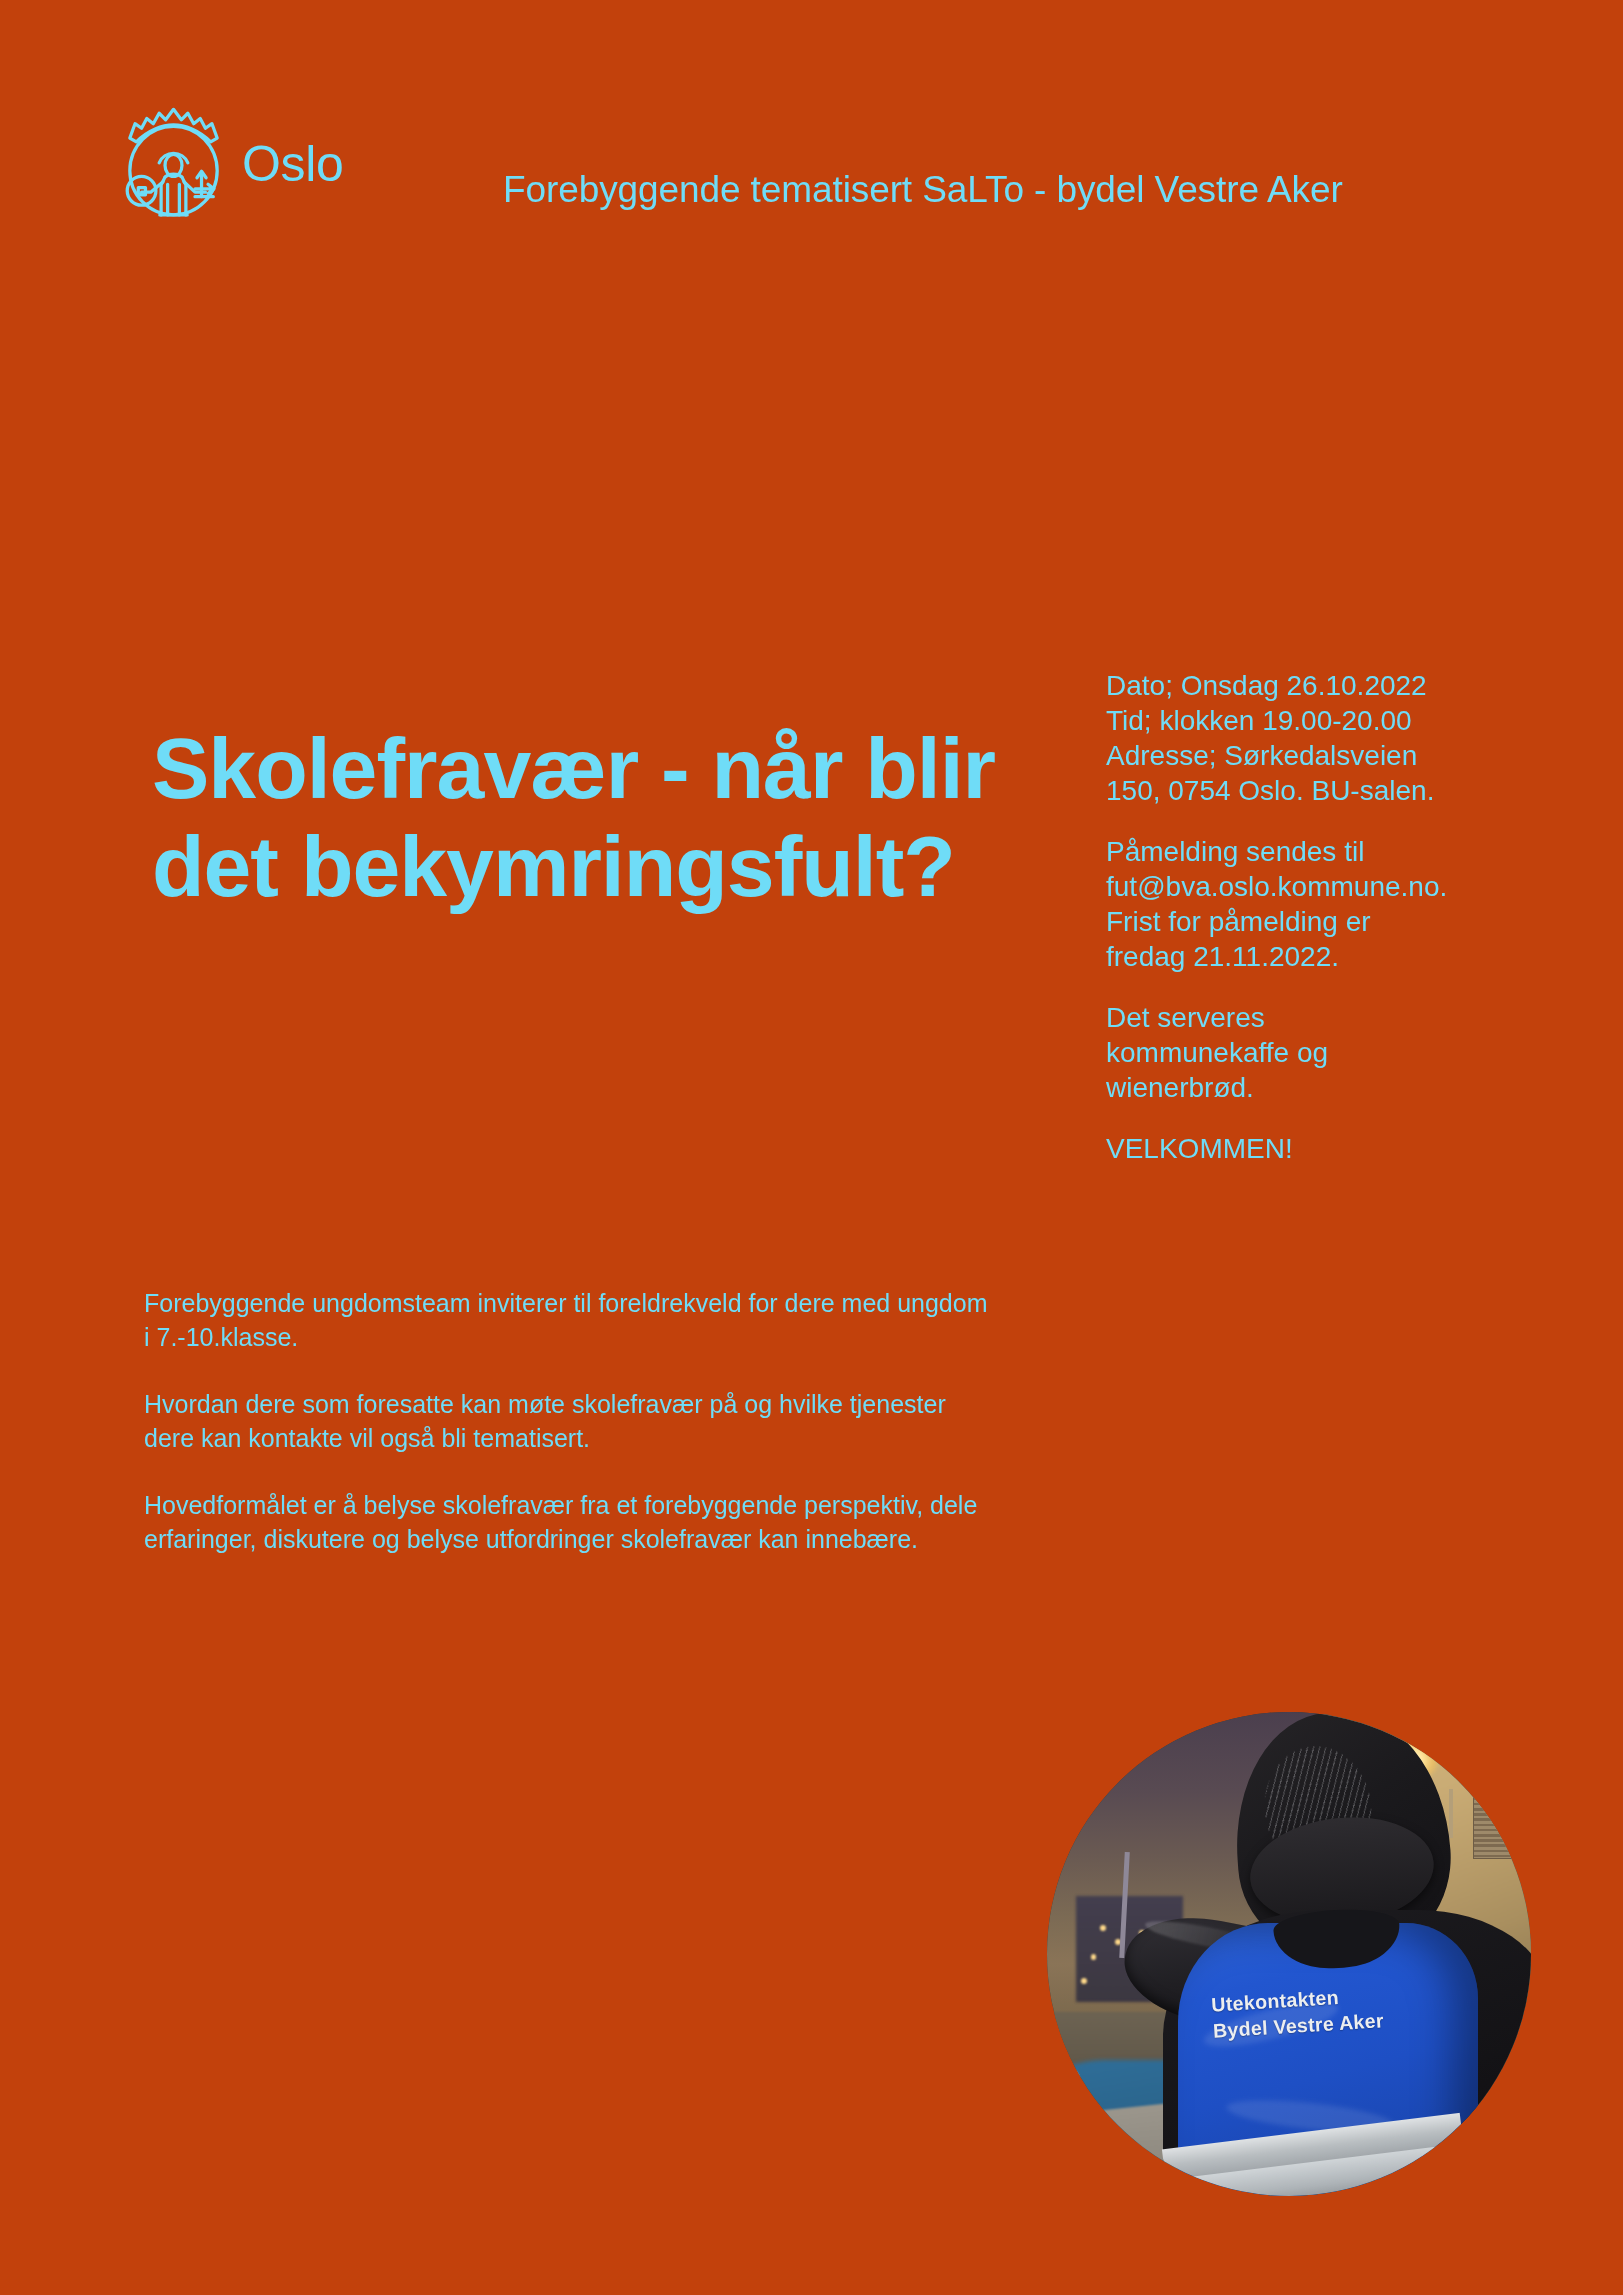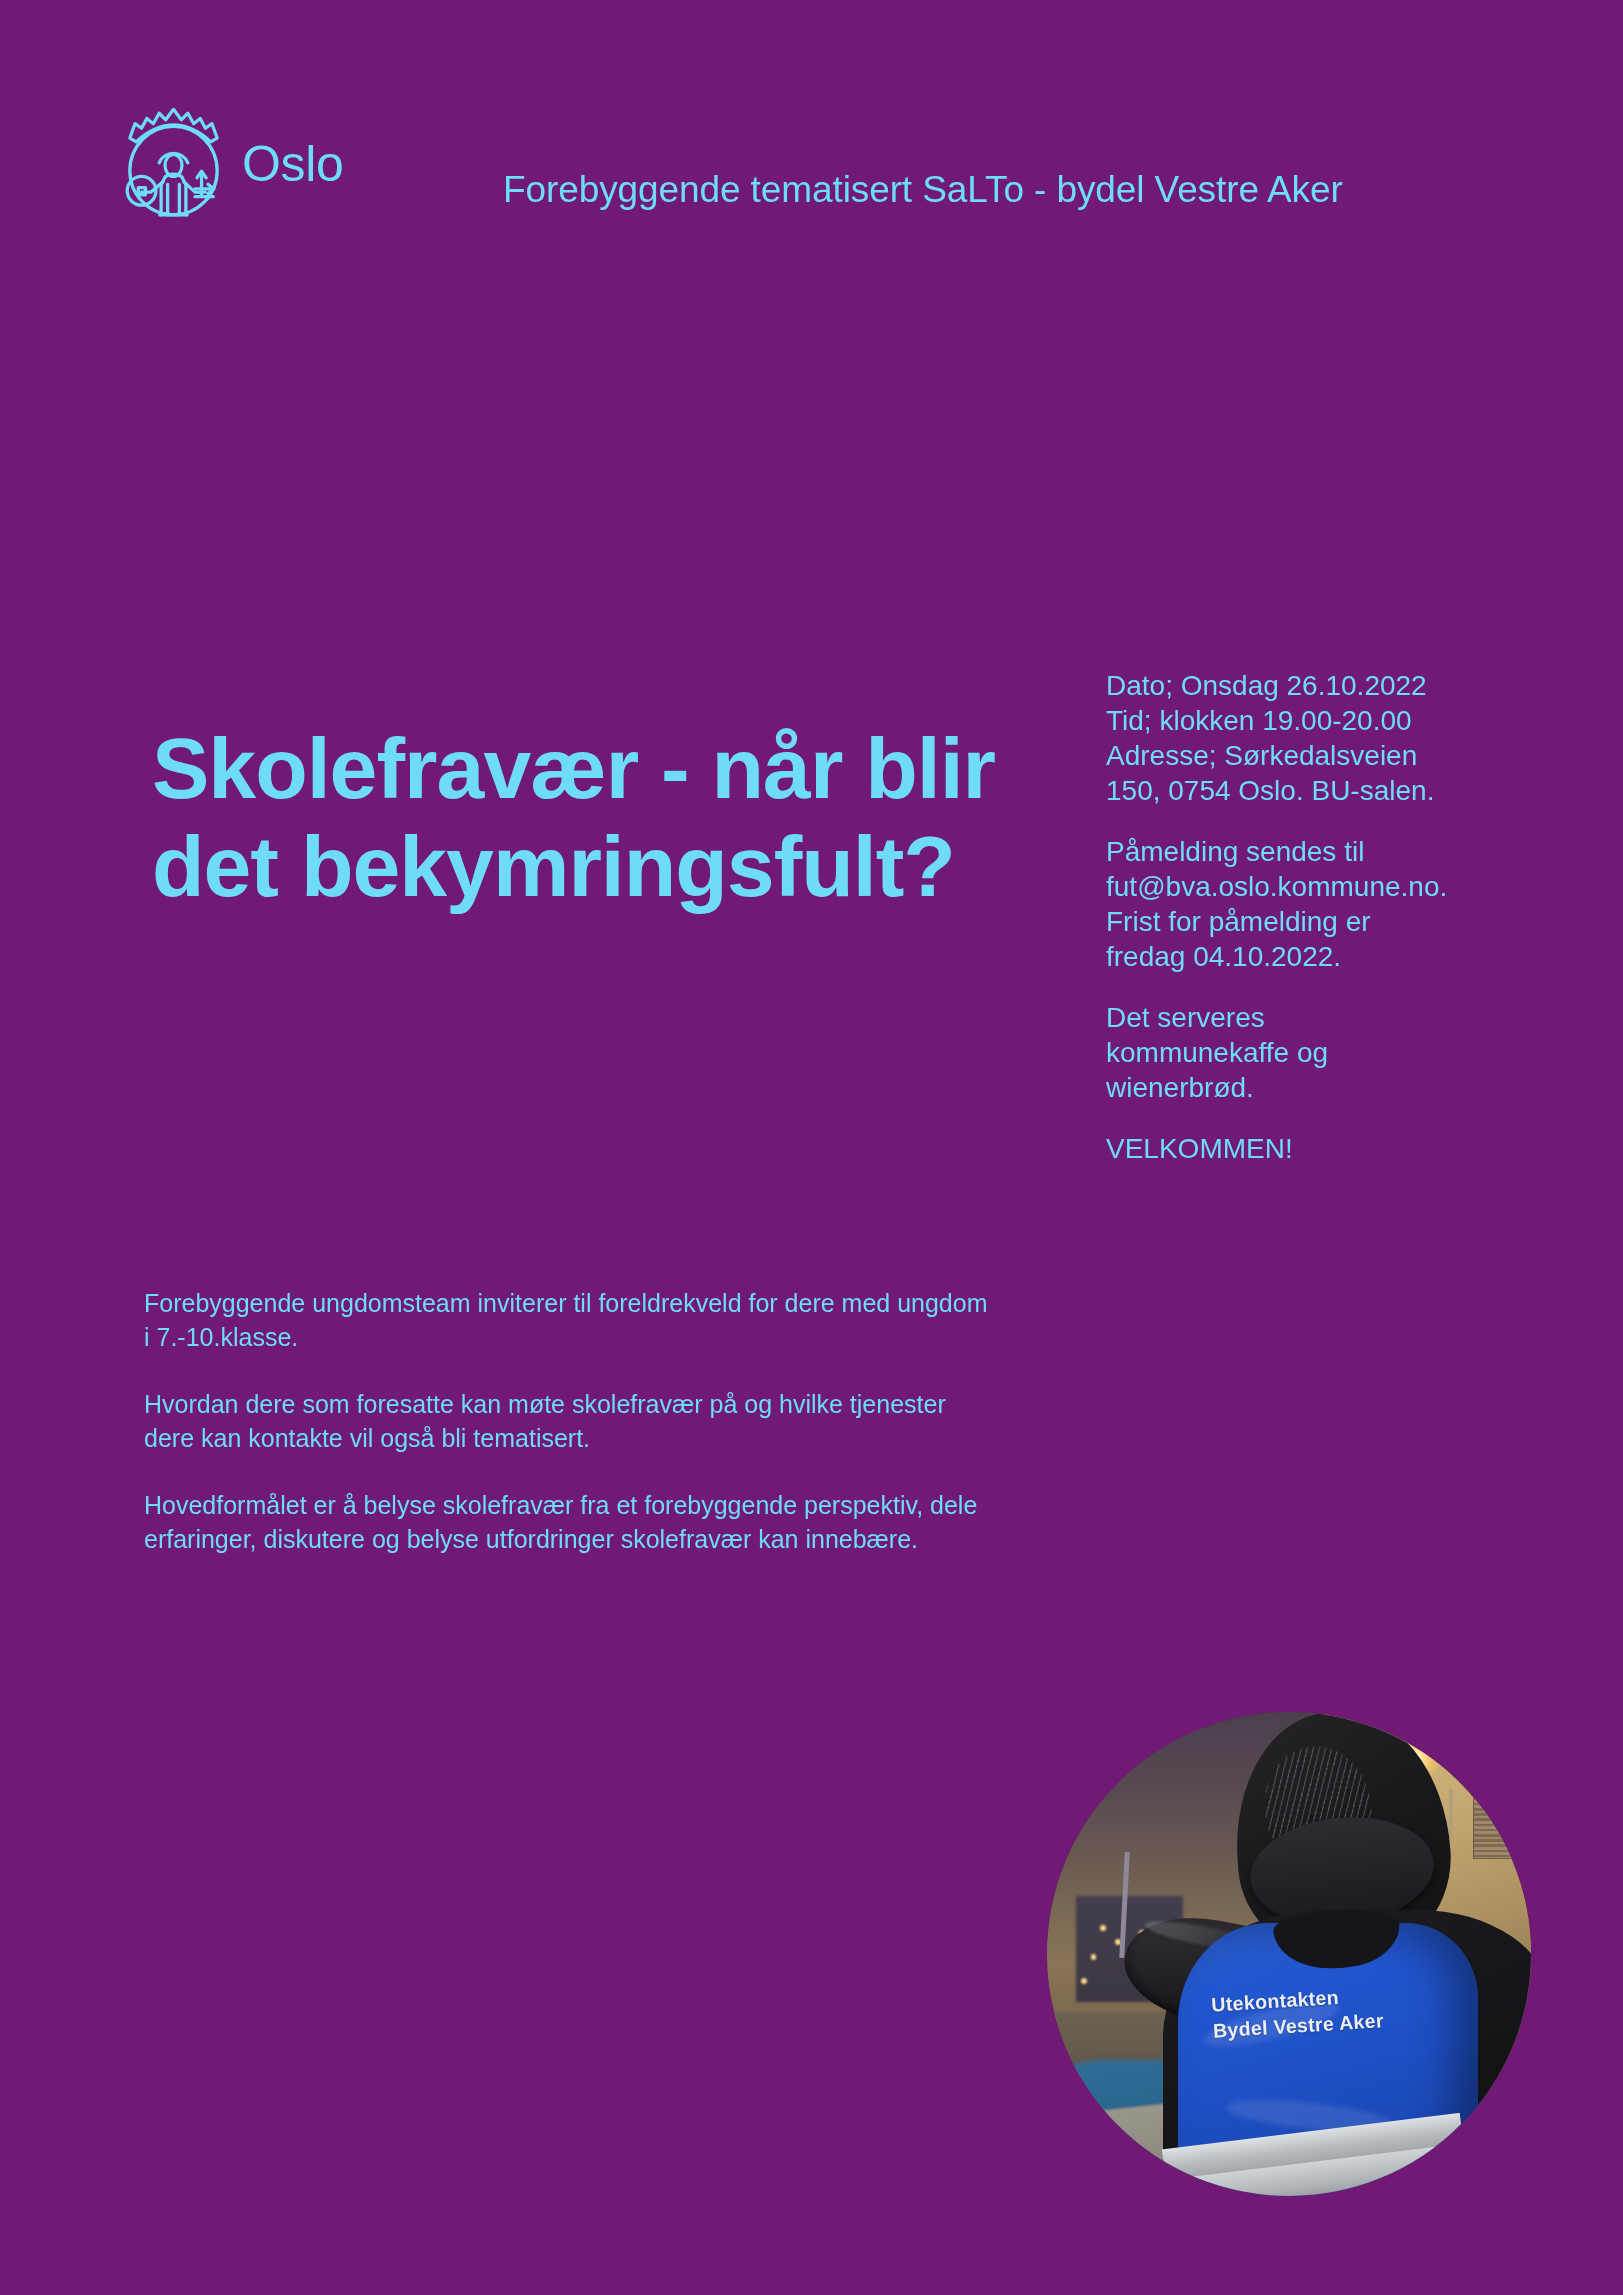--- a/index.html
+++ b/index.html
@@ -12,21 +12,21 @@
     height: 2295px;
     position: relative;
     overflow: hidden;
     font-family: "Liberation Sans", sans-serif;
     -webkit-font-smoothing: antialiased;
   }
 
   .poster {
     position: absolute;
     inset: 0;
-    background: #701a75;
+    background: #c2410c;
   }
 
   
   .header {
     position: absolute;
     left: 0;
     top: 0;
     width: 100%;
     height: 262px;
   }
@@ -422,21 +422,21 @@
   <h1 class="headline">Skolefravær - når blir det bekymringsfult?</h1>
 
   <div class="info-col">
     <p class="info-block">Dato; Onsdag 26.10.2022
 Tid; klokken 19.00-20.00
 Adresse; Sørkedalsveien
 150, 0754 Oslo. BU-salen.</p>
     <p class="info-block">Påmelding sendes til
 fut@bva.oslo.kommune.no.
 Frist for påmelding er
-fredag 04.10.2022.</p>
+fredag 21.11.2022.</p>
     <p class="info-block">Det serveres
 kommunekaffe og
 wienerbrød.</p>
     <p class="info-block">VELKOMMEN!</p>
   </div>
 
   <div class="body-col">
     <p class="body-p">Forebyggende ungdomsteam inviterer til foreldrekveld for dere med ungdom i 7.-10.klasse.</p>
     <p class="body-p">Hvordan dere som foresatte kan møte skolefravær på og hvilke tjenester dere kan kontakte vil også bli tematisert.</p>
     <p class="body-p">Hovedformålet er å belyse skolefravær fra et forebyggende perspektiv, dele erfaringer, diskutere og belyse utfordringer skolefravær kan innebære.</p>

